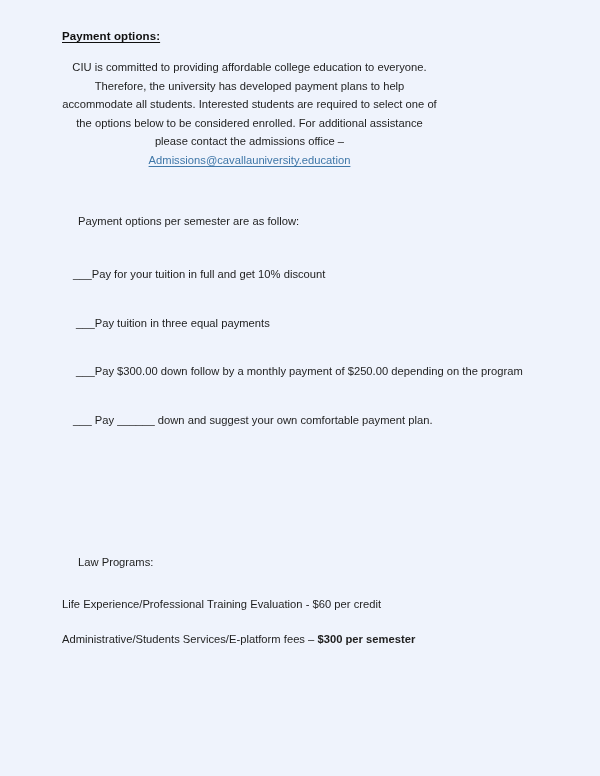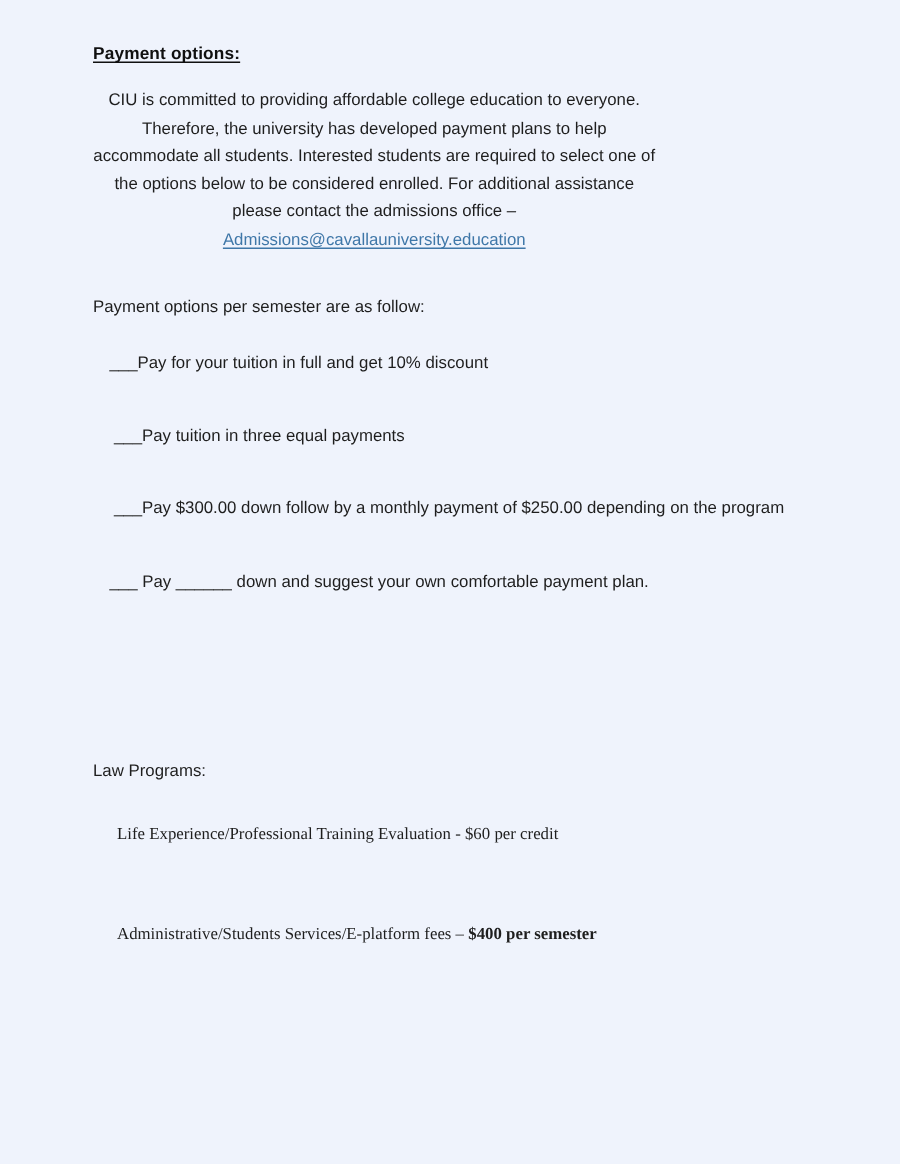--- a/index.html
+++ b/index.html
@@ -48,42 +48,42 @@
   .link {
     color: #3f77a8;
     text-decoration: underline;
     text-underline-offset: 1.5px;
   }
 
   .line {
     font-size: 11.2px;
     line-height: 18.6px;
     color: #1e1e1e;
-    margin: 0;
+    margin: 16px;
     white-space: pre;
     letter-spacing: 0.01px;
   }
 
   .bold-inline {
     font-weight: bold;
   }
 
   .gap-xs { height: 8px; }
   .gap-s  { height: 14px; }
   .gap-m  { height: 26px; }
   .gap-l  { height: 40px; }
   .gap-xl { height: 56px; }
 
   .option-row { margin: 11px; }
   .opt-1 { padding-left: 0px; }
   .opt-2 { padding-left: 3px; }
   .opt-3 { padding-left: 3px; }
   .opt-4 { padding-left: 0px; }
 
-  .fee-row { margin: 16px; font-family: Liberation Serif, serif; }
+  .fee-row { margin: 0; }
 </style>
 </head>
 <body>
 
 <div class="page">
 
   <h1 class="section-heading">Payment options:</h1>
 
   <div class="gap-s"></div>
 
@@ -118,15 +118,15 @@
 
   <div class="gap-xs"></div>
 
   <p class="line fee-row">Life Experience/Professional Training Evaluation - $60 per credit</p>
 
   <div class="gap-xs"></div>
 
 
   <div class="gap-xs"></div>
 
-  <p class="line fee-row"><span>Administrative/Students Services/E-platform fees – </span><span class="bold-inline">$400 per semester</span></p>
+  <p class="line fee-row"><span>Administrative/Students Services/E-platform fees – </span><span class="bold-inline">$300 per semester</span></p>
 
 </div>
 
 </body></html>

